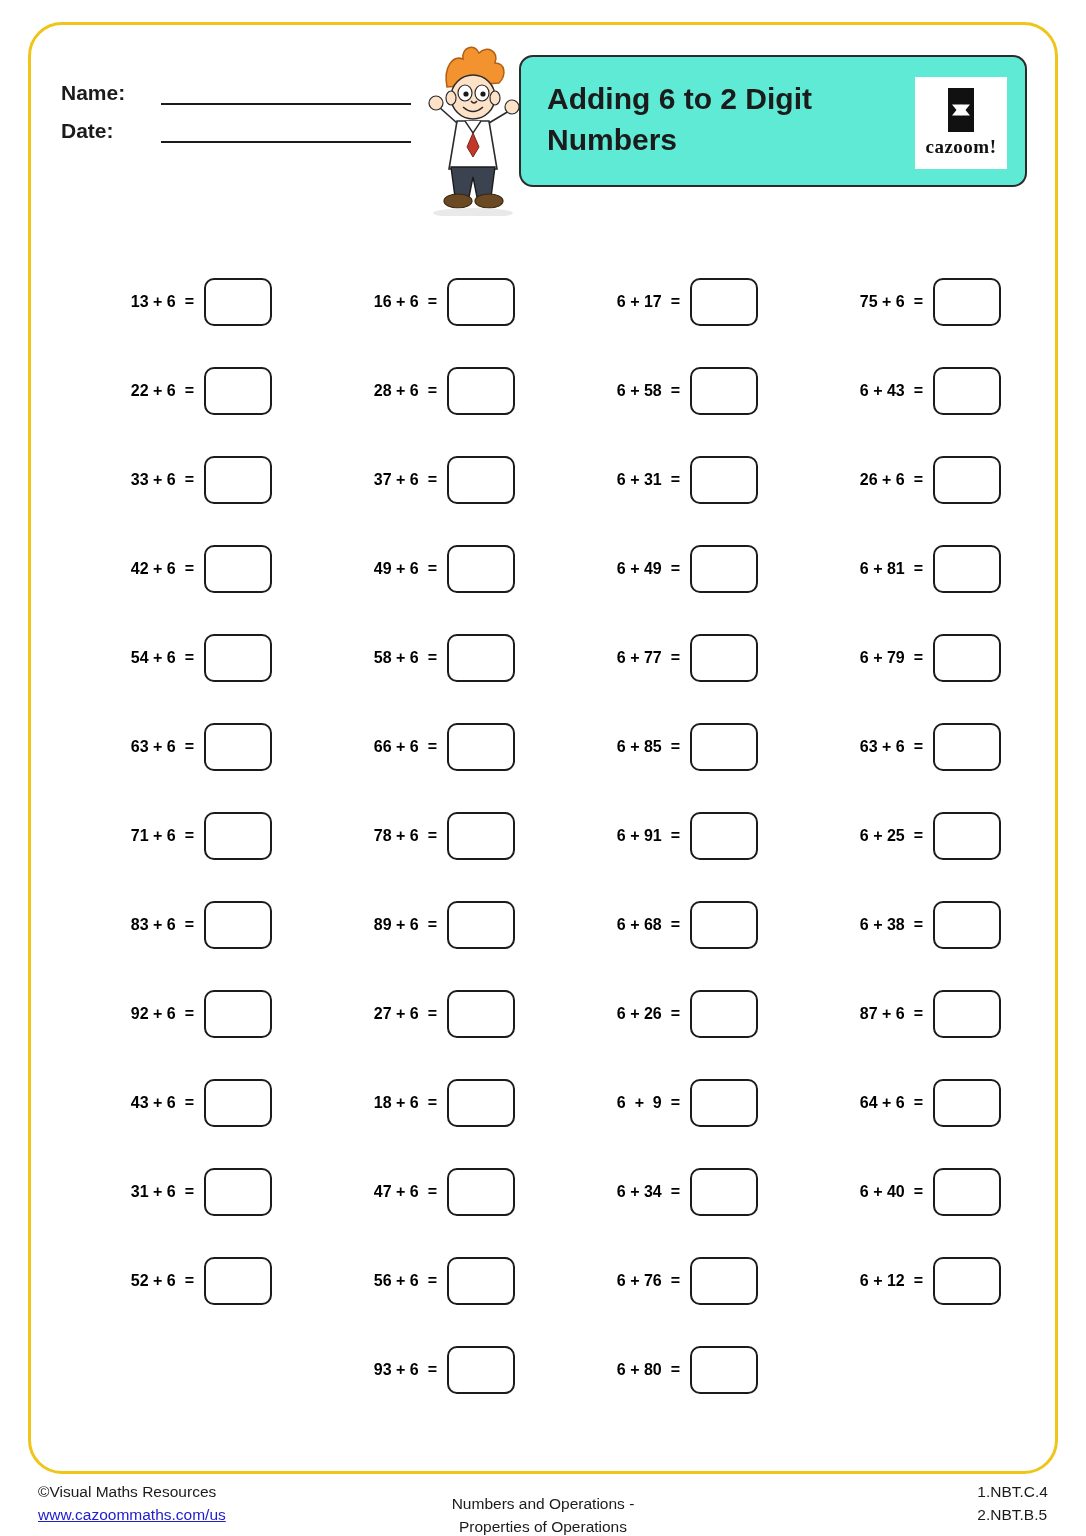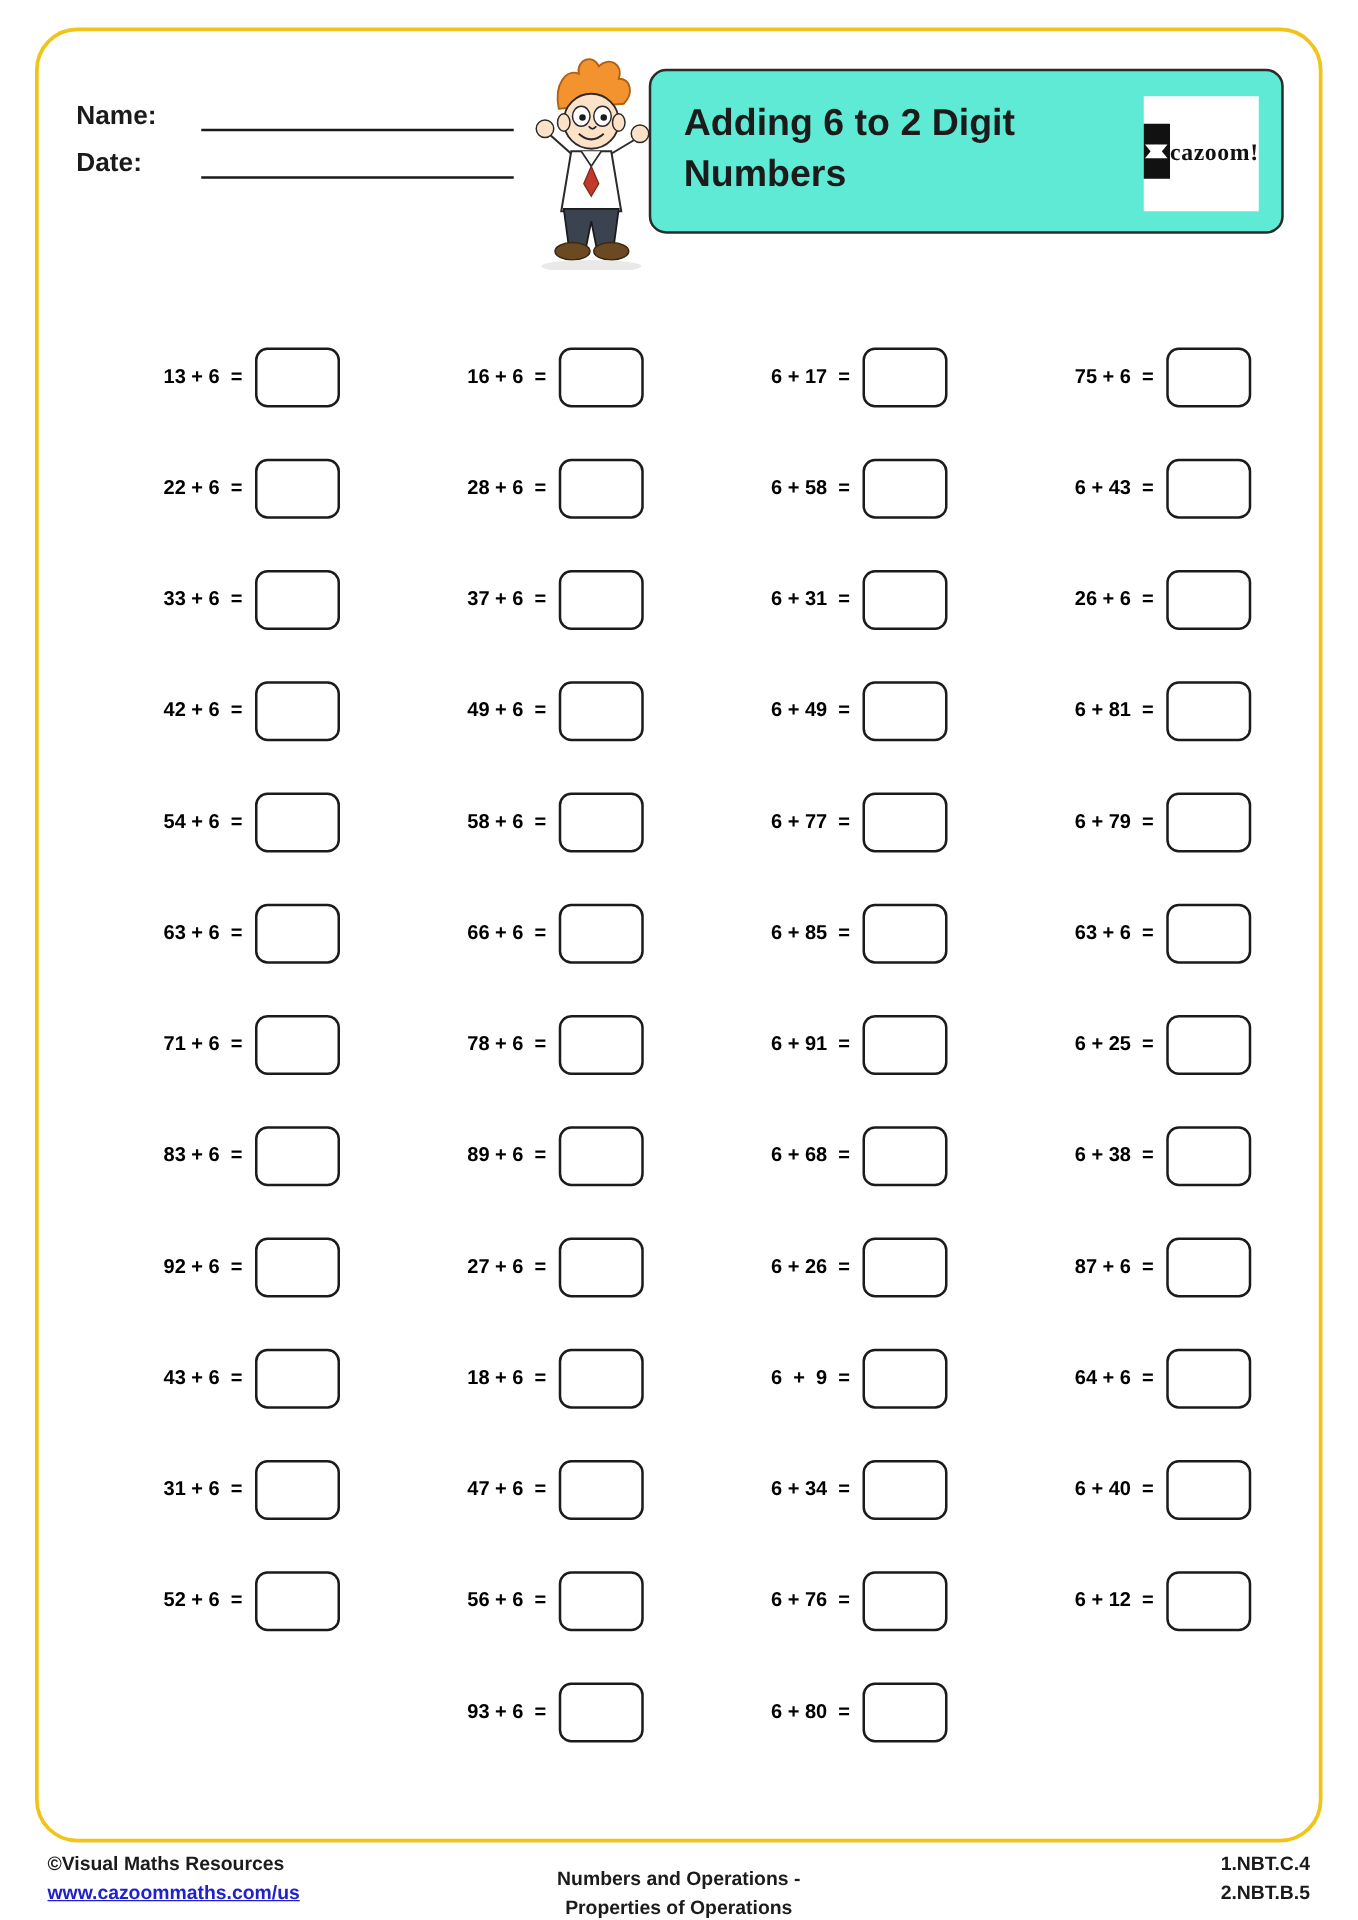--- a/index.html
+++ b/index.html
@@ -74,21 +74,21 @@
     font-weight: bold;
     color: #1b1b1b;
     line-height: 1.35;
   }
   .logo {
     position: absolute;
     right: 18px; top: 20px;
     width: 92px; height: 92px;
     background: #ffffff;
     display: flex;
-    flex-direction: row;
+    flex-direction: column;
     align-items: center;
     justify-content: center;
   }
   .logo-glyph {
     width: 26px; height: 44px;
     background: #111;
     position: relative;
     margin-bottom: 4px;
   }
   .logo-glyph:before {
@@ -156,21 +156,20 @@
   .q.empty .q-expr, .q.empty .answer-box { visibility: hidden; }
 
   
   .footer {
     position: absolute;
     left: 28px; top: 1480px;
     width: 1030px;
     height: 52px;
     font-size: 15.5px;
     color: #1b1b1b;
-    font-weight: bold;
   }
   .f-left {
     position: absolute; left: 10px; top: 0;
     line-height: 1.5;
   }
   .f-left .link { color: #2020cc; text-decoration: underline; display: block; }
   .f-center {
     position: absolute; left: 50%; top: 12px;
     transform: translateX(-50%);
     text-align: center;

